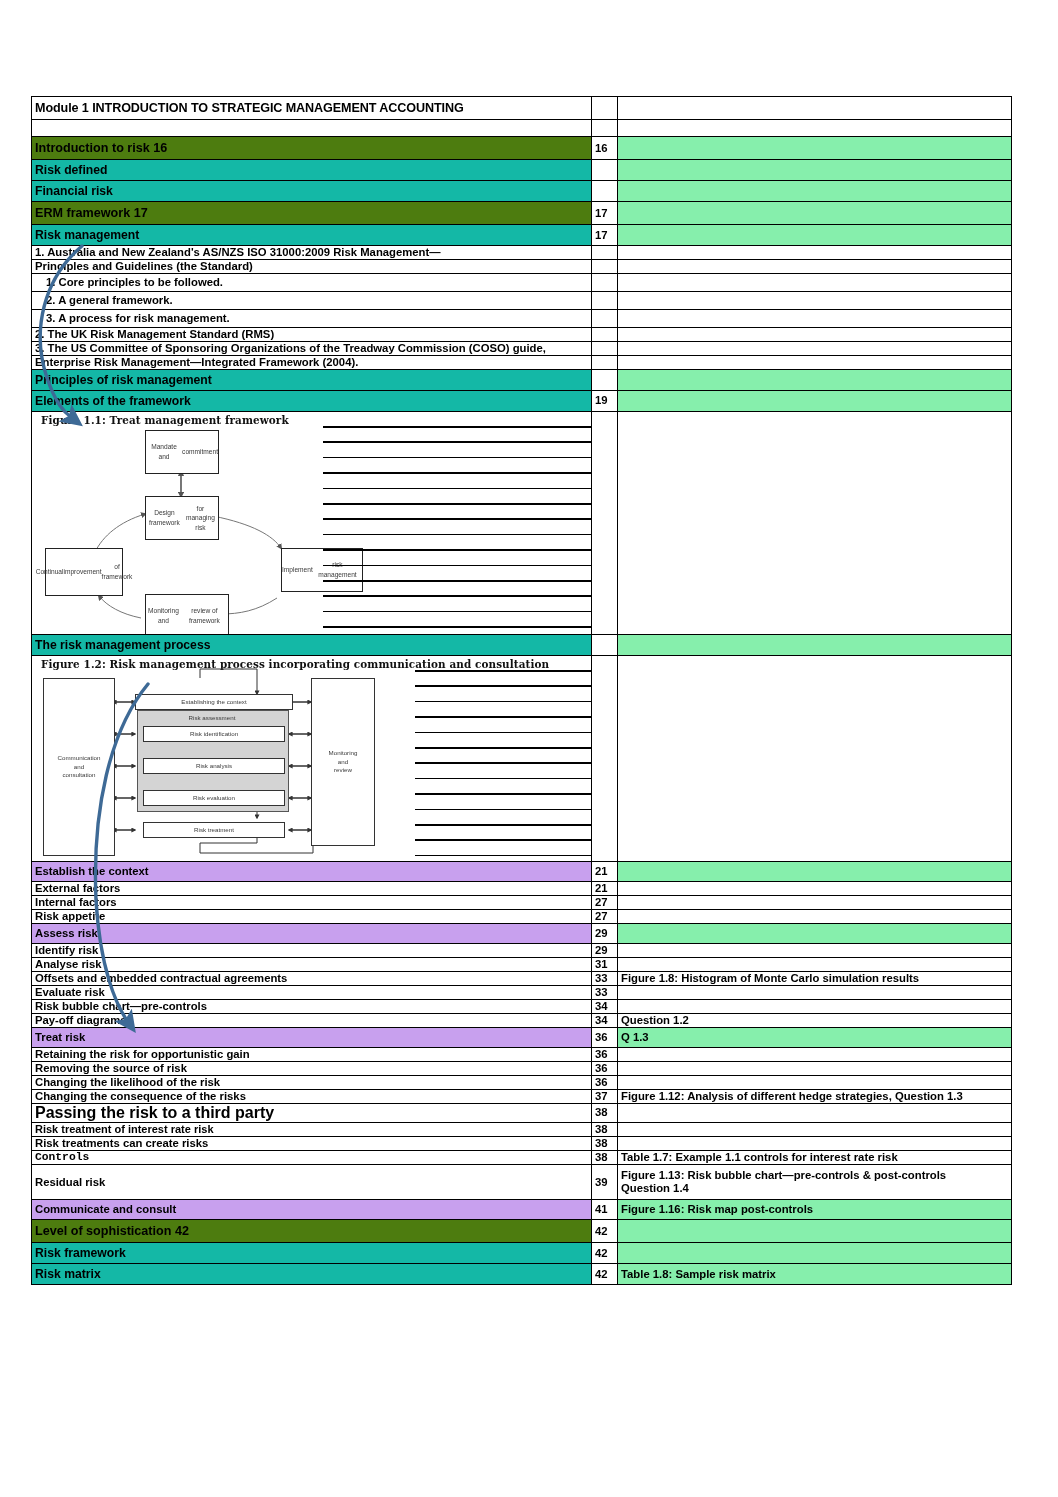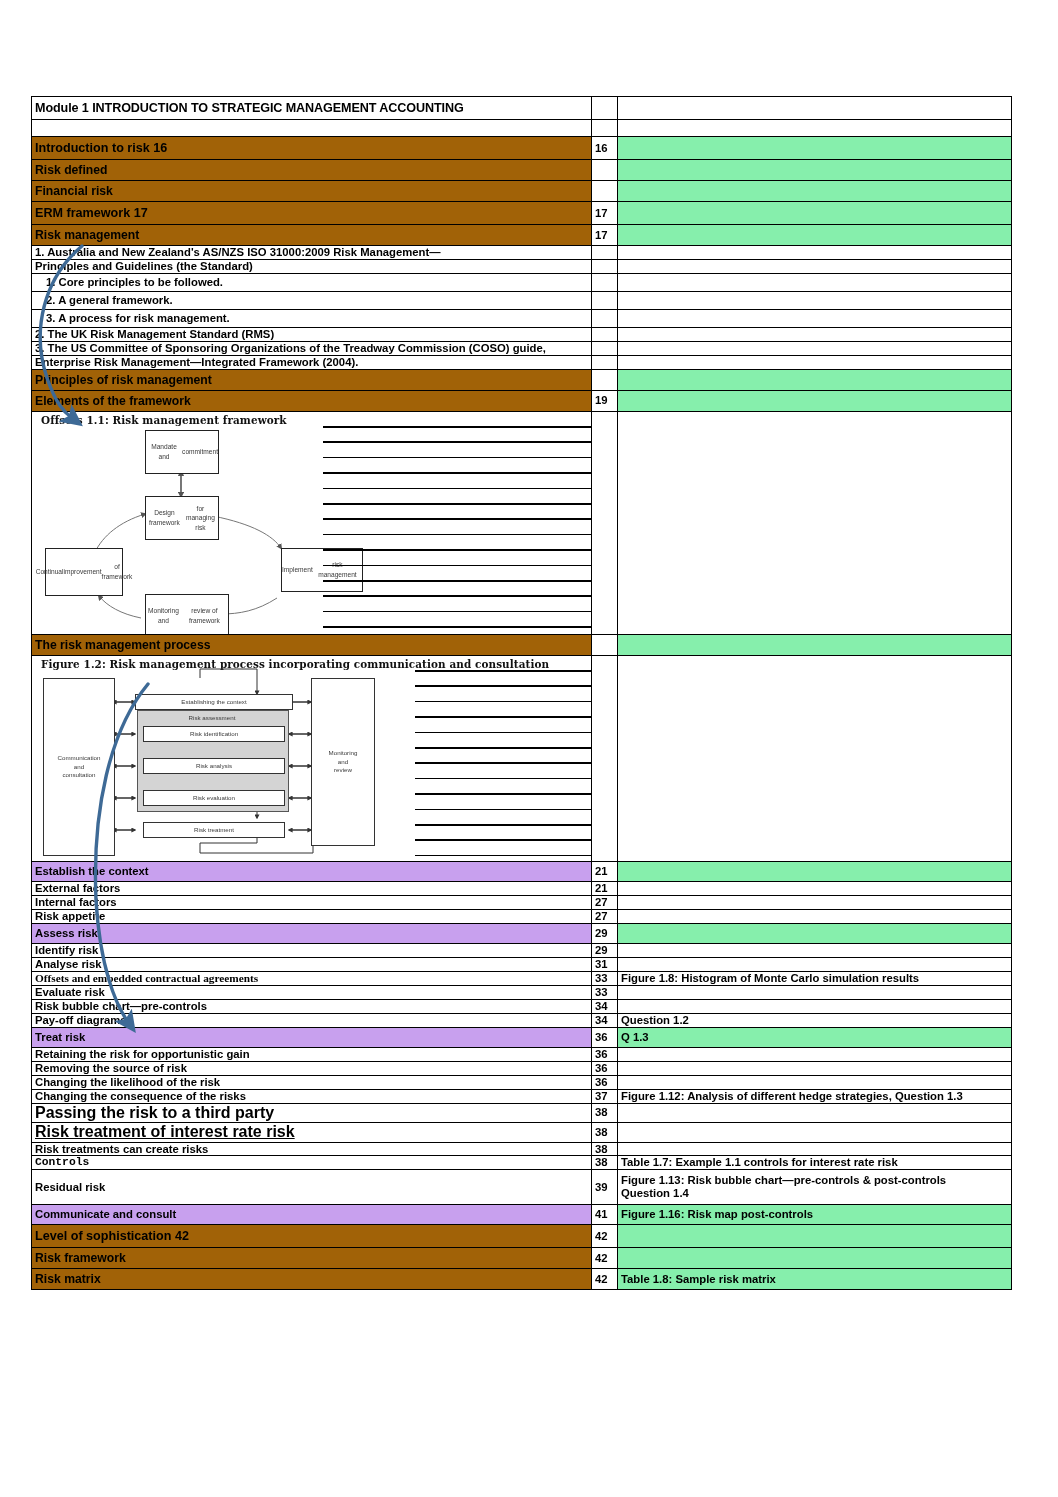--- a/index.html
+++ b/index.html
@@ -30,22 +30,22 @@
     line-height:1.15;
     overflow:hidden;
   }
   col.c-title{width:560px;}
   col.c-page{width:26px;}
   col.c-notes{width:394px;}
 
   td.page{text-align:left;padding-left:3px;font-size:11.3px;font-weight:bold;}
   td.notes{font-weight:bold;font-size:11.3px;}
 
-  tr.h-orange td{background:#a16207;}
-  tr.h-blue td{background:#a16207;}
+  tr.h-orange td{background:#4d7c0f;}
+  tr.h-blue td{background:#14b8a6;}
   tr.h-purple td{background:#C8A0EE;}
   tr.h-orange td.page,tr.h-blue td.page,tr.h-purple td.page{background:#ffffff;}
   tr.h-orange td.notes,tr.h-blue td.notes,tr.h-purple td.notes{background:#86efac;}
 
   tr.h-orange td.title{font-size:12.6px;font-weight:bold;}
   tr.h-blue td.title{font-size:12.2px;font-weight:bold;}
   tr.h-purple td.title{font-size:11.3px;font-weight:bold;}
   tr.module td.title{font-size:12.6px;font-weight:bold;letter-spacing:-0.1px;}
 
   .r17 td{height:17px;}
@@ -178,21 +178,21 @@
           <td class="notes"></td>
         </tr>
         <tr class="h-blue r20">
           <td class="title">Elements of the framework</td>
           <td class="page">19</td>
           <td class="notes"></td>
         </tr>
         <tr>
           <td class="figcell" style="height: 222px;">
             <div class="fig-wrap">
-              <div class="fig-cap">Offsets 1.1: Risk management framework</div>
+              <div class="fig-cap">Figure 1.1: Treat management framework</div>
               <svg class="overlay" width="560" height="222" viewBox="0 0 560 222">
                 <defs>
                   <marker id="g1" markerWidth="6" markerHeight="6" refX="4" refY="3" orient="auto">
                     <path d="M0,0 L6,3 L0,6 z" fill="#555"></path>
                   </marker>
                 </defs>
                 <line x1="146" y1="60" x2="146" y2="84" stroke="#555" stroke-width="1.1" marker-end="url(#g1)"></line>
                 <line x1="146" y1="84" x2="146" y2="60" stroke="#555" stroke-width="1.1" marker-end="url(#g1)"></line>
                 <path d="M178,104 C218,112 238,124 246,136" fill="none" stroke="#777" stroke-width="1" marker-end="url(#g1)"></path>
                 <path d="M242,186 C222,199 204,202 186,202" fill="none" stroke="#777" stroke-width="1" marker-end="url(#g1)"></path>
@@ -346,21 +346,21 @@
           <td class="title" style="font-size: 11.3px; margin-top: 10px;">Identify risk</td>
           <td class="page">29</td>
           <td class="notes"></td>
         </tr>
         <tr class="r18">
           <td class="title" style="font-size: 11.3px;">Analyse risk</td>
           <td class="page">31</td>
           <td class="notes"></td>
         </tr>
         <tr class="r18">
-          <td class="title" style="font-size: 11.3px; font-family: Liberation Serif, serif;">Offsets and embedded contractual agreements</td>
+          <td class="title" style="font-size: 11.3px;">Offsets and embedded contractual agreements</td>
           <td class="page">33</td>
           <td class="notes">Figure 1.8: Histogram of Monte Carlo simulation results</td>
         </tr>
         <tr class="r18">
           <td class="title" style="font-size: 11.3px;">Evaluate risk</td>
           <td class="page">33</td>
           <td class="notes"></td>
         </tr>
         <tr class="r18">
           <td class="title" style="font-size: 11.3px;">Risk bubble chart—pre-controls</td>
@@ -396,21 +396,21 @@
           <td class="title" style="font-size: 11.3px;">Changing the consequence of the risks</td>
           <td class="page">37</td>
           <td class="notes">Figure 1.12: Analysis of different hedge strategies, Question 1.3</td>
         </tr>
         <tr class="r18">
           <td class="title" style="font-size: 16px;">Passing the risk to a third party</td>
           <td class="page">38</td>
           <td class="notes"></td>
         </tr>
         <tr class="r18">
-          <td class="title" style="font-size: 16px; text-decoration: underline;">Risk treatment of interest rate risk</td>
+          <td class="title" style="font-size: 11px;">Risk treatment of interest rate risk</td>
           <td class="page">38</td>
           <td class="notes"></td>
         </tr>
         <tr class="r18">
           <td class="title" style="font-size: 11.3px;">Risk treatments can create risks</td>
           <td class="page">38</td>
           <td class="notes"></td>
         </tr>
         <tr class="r18">
           <td class="title" style="font-size: 11.3px; font-family: Liberation Mono, monospace;">Controls</td>

